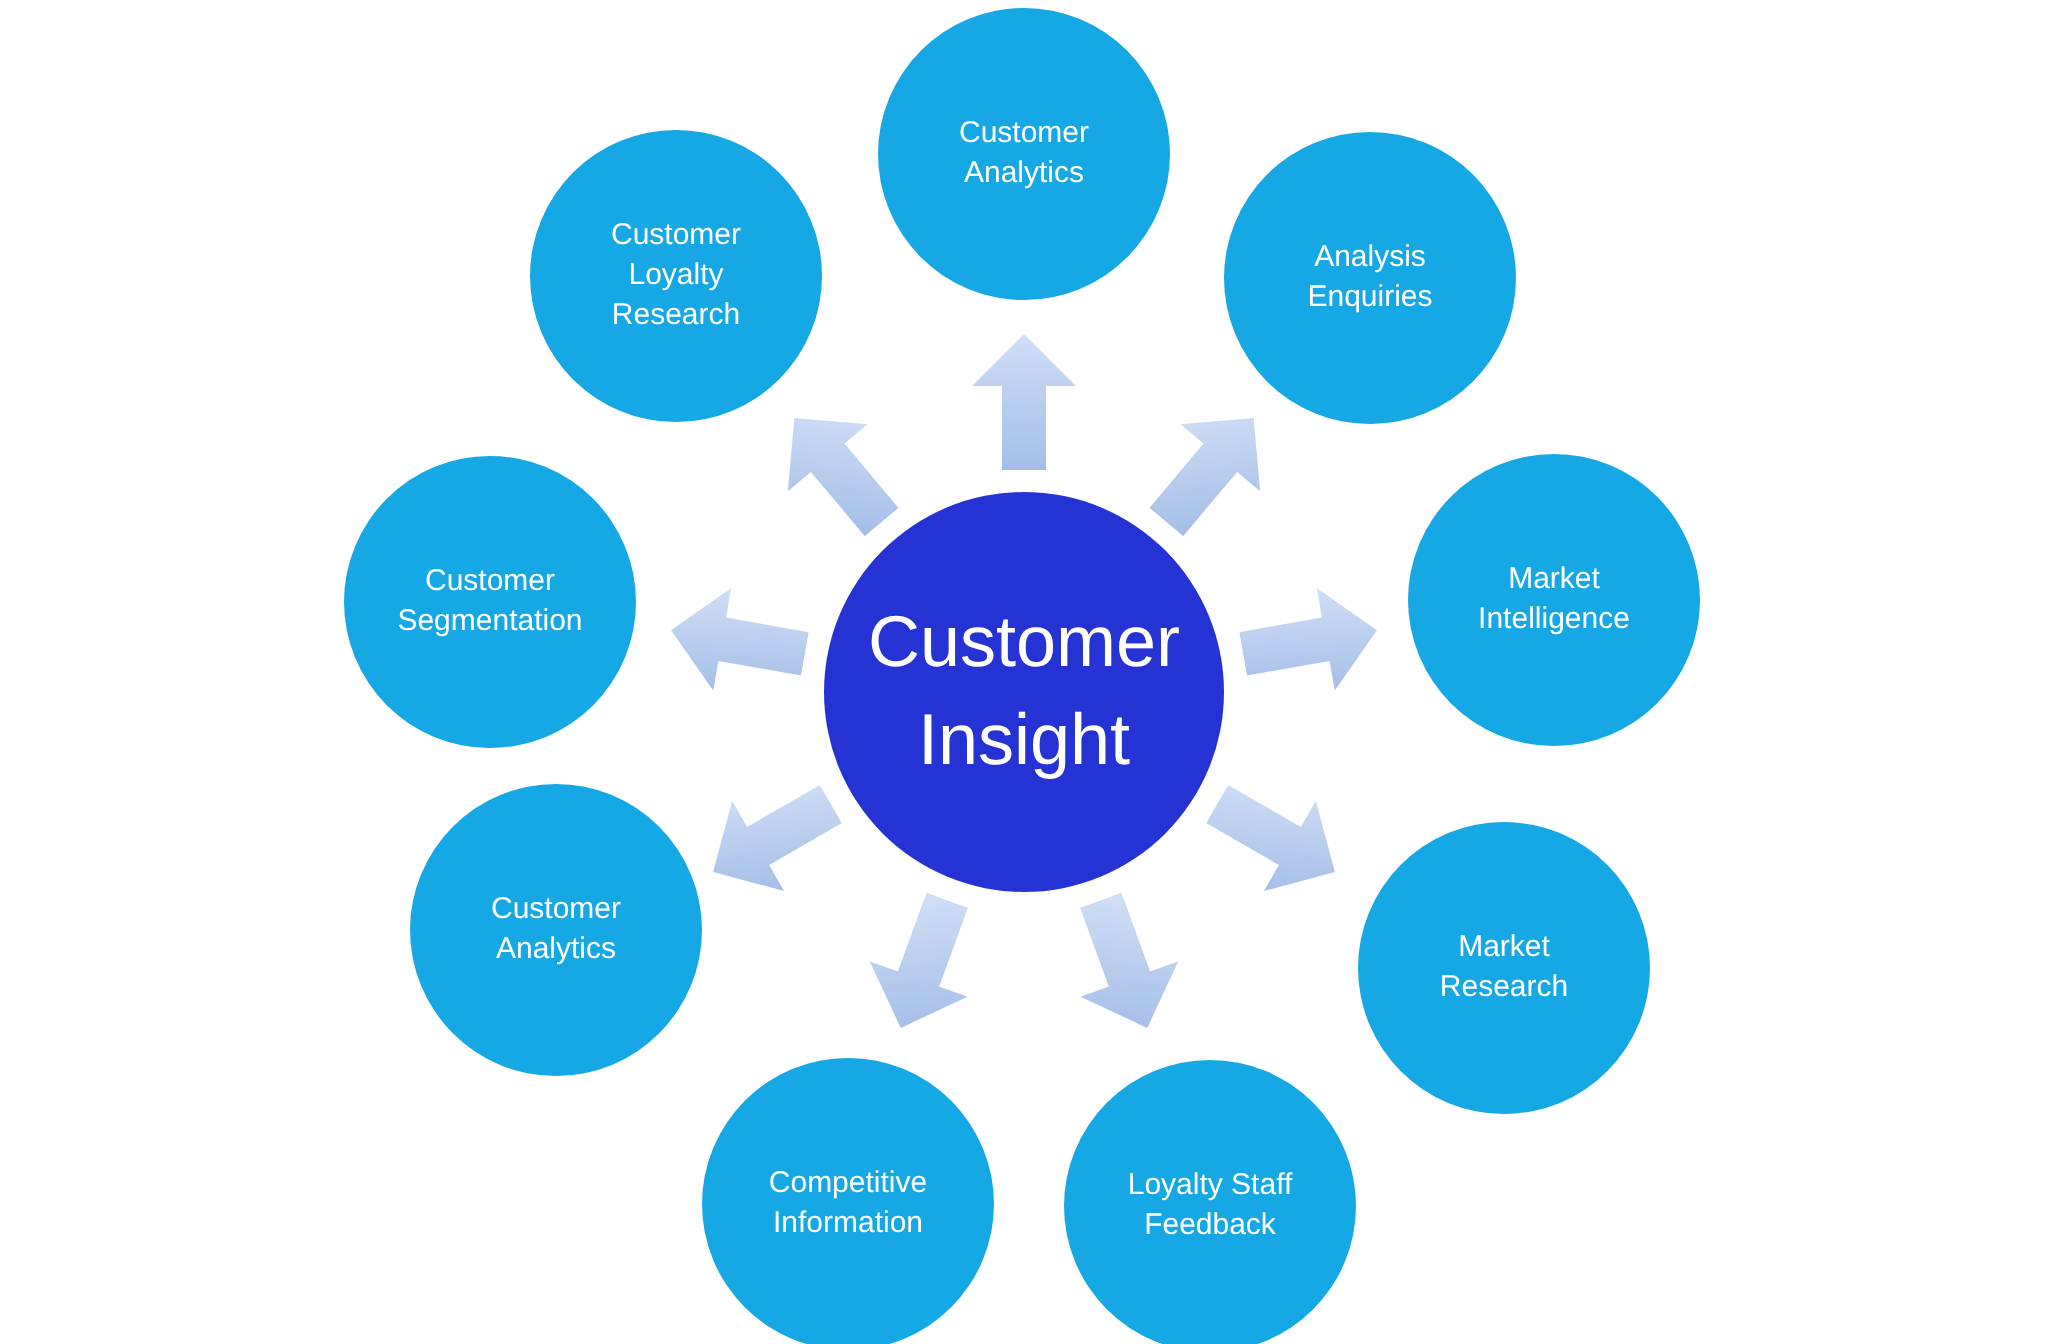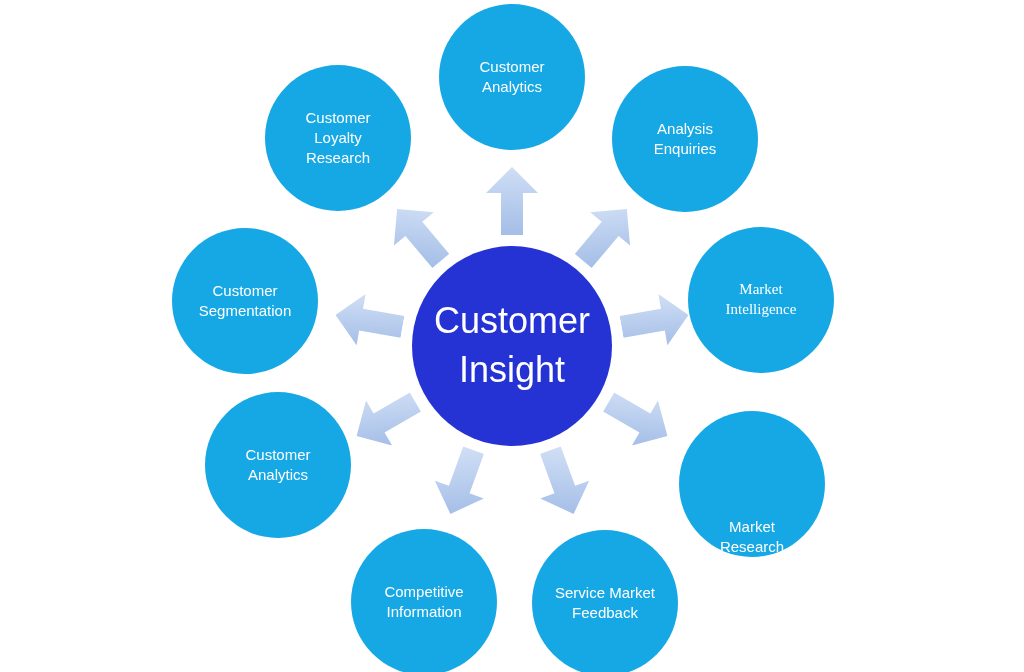--- a/index.html
+++ b/index.html
@@ -27,22 +27,22 @@
   .node.center{
     width:200px;height:200px;
     background:var(--center-color,#2533d4);
     font-size:36px;line-height:1.35;
     padding:0 34px;
     left:412px;top:246px;
   }
   
   .n0{left:439px;top:4px;}    
   .n1{left:612px;top:66px;}   
-  .n2{left:688px;top:227px;font-family:Liberation Serif, serif;}  
-  .n3{left:679px;top:411px;align-items:flex-end;}  
+  .n2{left:704px;top:227px;}  
+  .n3{left:679px;top:411px;}  
   .n4{left:532px;top:530px;}  
   .n5{left:351px;top:529px;}  
   .n6{left:205px;top:392px;}  
   .n7{left:172px;top:228px;justify-content:flex-end;}  
   .n8{left:265px;top:65px;}   
   .arrow{
     position:absolute;
     width:52px;height:68px;
   }
 </style>
@@ -61,21 +61,21 @@
   <div class="node outer n1">
     <span>Analysis Enquiries</span>
   </div>
   <div class="node outer n2">
     <span>Market Intelligence</span>
   </div>
   <div class="node outer n3">
     <span>Market Research</span>
   </div>
   <div class="node outer n4">
-    <span>Service Market Feedback</span>
+    <span>Loyalty Staff Feedback</span>
   </div>
   <div class="node outer n5">
     <span>Competitive Information</span>
   </div>
   <div class="node outer n6">
     <span>Customer Analytics</span>
   </div>
   <div class="node outer n7">
     <span>Customer Segmentation</span>
   </div>

